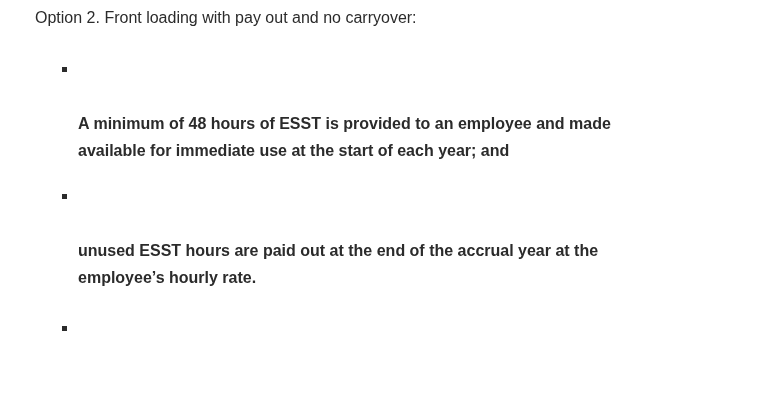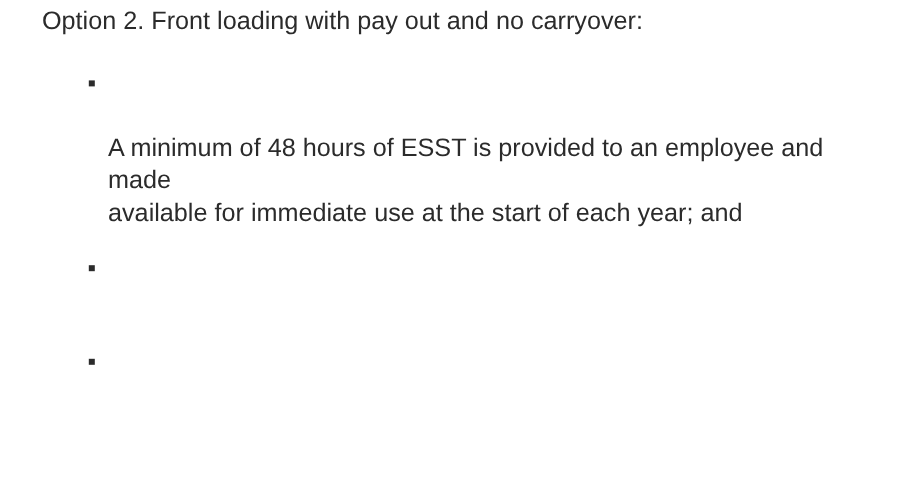--- a/index.html
+++ b/index.html
@@ -7,37 +7,38 @@
     background: #ffffff;
     font-family: "Liberation Sans", "DejaVu Sans", sans-serif;
   }
   .page {
     width: 768px;
     height: 401px;
     box-sizing: border-box;
     padding: 4px 28px 0 35px;
     background: #ffffff;
     color: #2b2b2b;
-    font-size: 21px;
+    font-size: 16px;
     line-height: 27px;
     overflow: hidden;
   }
   .para {
     margin: 0 0 25px 0;
     white-space: pre-line;
   }
   ul.bullet-list {
     list-style: none;
     margin: 0 0 24px 0;
     padding: 0 0 0 43px;
   }
   ul.bullet-list li {
     position: relative;
-    margin: 0 0 19px 12px;
+    margin: 0 0 19px 0;
     white-space: pre-line;
+    font-weight: bold;
   }
   ul.bullet-list li:last-child { margin-bottom: 0; }
   ul.bullet-list li .bullet-marker {
     position: absolute;
     left: -16px;
     top: 11px;
     width: 5px;
     height: 5px;
     background: #2b2b2b;
   }
@@ -50,20 +51,22 @@
   <p class="para">Option 2. Front loading with pay out and no carryover:</p>
 
   <ul class="bullet-list">
     <li>
       <span class="bullet-marker"></span>
       <span>A minimum of 48 hours of ESST is provided to an employee and made
 available for immediate use at the start of each year; and</span>
     </li>
     <li>
       <span class="bullet-marker"></span>
+      <span>unused ESST hours are paid out at the end of the accrual year at the
+employee’s hourly rate.</span>
     </li>
   </ul>
 
 
   <ul class="bullet-list">
     <li>
       <span class="bullet-marker"></span>
       
     </li>
 

